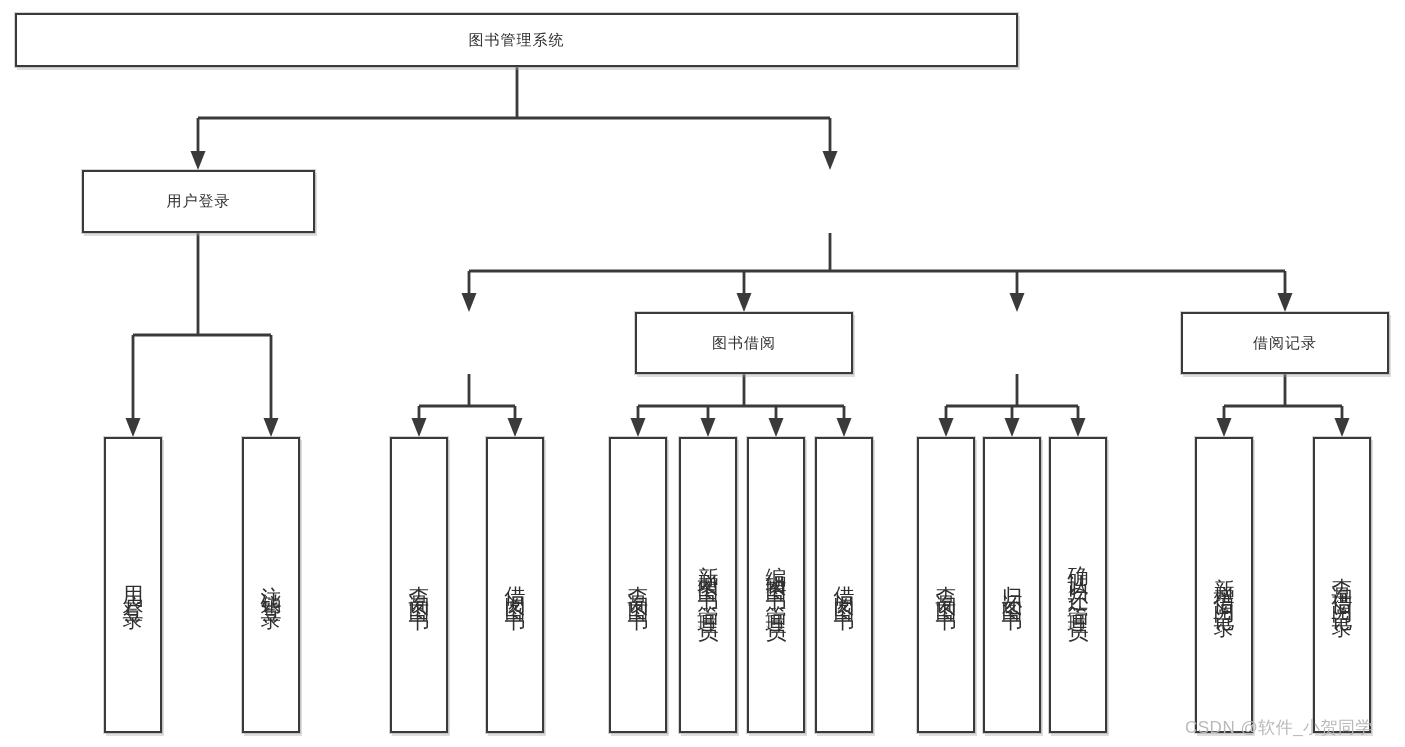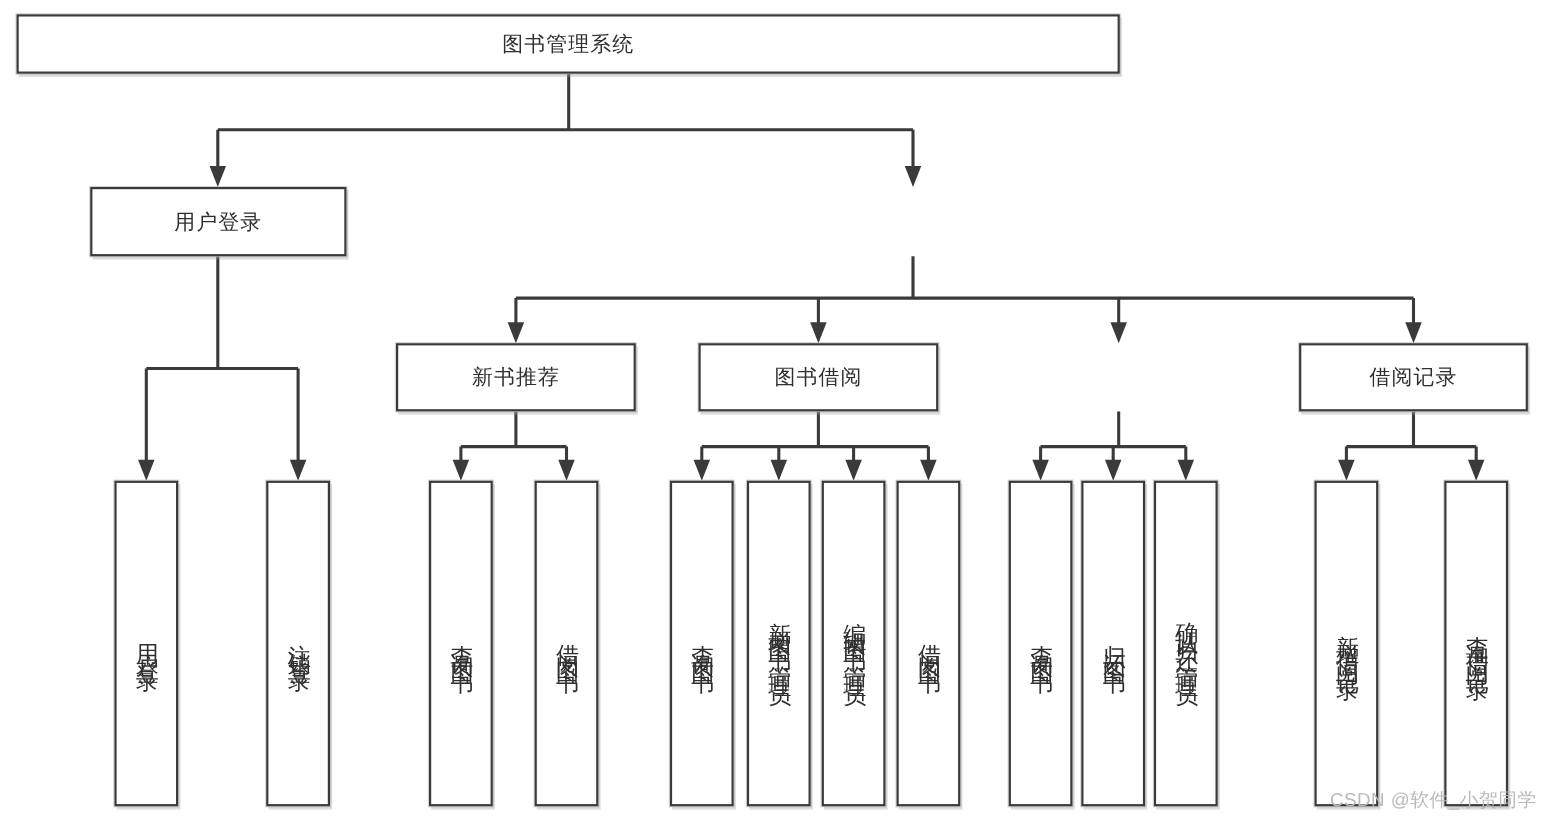--- a/index.html
+++ b/index.html
@@ -18,21 +18,21 @@
   }
   .node{
     position:absolute;
     box-sizing:border-box;
     border:2px solid var(--line);
     background:#fff;
     color:var(--text);
     display:flex;align-items:center;justify-content:center;
     box-shadow:0 0 0 1px rgba(160,160,160,.45), 2px 3px 0 rgba(160,160,160,.35);
   }
-  .h-node{font-size:19px;letter-spacing:1px;}
+  .h-node{font-size:15px;letter-spacing:1px;}
   .v-node{
     writing-mode:vertical-rl;
     text-orientation:mixed;
     font-size:21px;
     letter-spacing:8px;
     top:437px;width:58px;height:296px;
   }
   .root-node{left:15px;top:13px;width:1003px;height:54px;}
   .lvl2{top:170px;height:63px;}
   .lvl3{top:312px;height:62px;}
@@ -41,21 +41,20 @@
     color:var(--line);
     pointer-events:none;
   }
   svg.connectors path{stroke:currentColor;stroke-width:2.8;fill:none;}
   svg.connectors polygon{fill:currentColor;stroke:none;}
   .watermark{
     position:absolute;left:1185px;top:716px;
     font-size:17px;color:var(--watermark);
     letter-spacing:.5px;white-space:nowrap;
     z-index:5;
-    margin-left:24px;
   }
 </style>
 </head>
 <body>
 
 <div class="stage">
 
   <svg class="connectors" width="1405" height="747" viewBox="0 0 1405 747">
     <path d="M517 67 V118 M198 118 H830 M198 118 V153 M830 118 V153
              M198 233 V335 M133 335 H271 M133 335 V420 M271 335 V420
@@ -82,21 +81,20 @@
     <polygon points="1004.5,418 1019.5,418 1012,437"></polygon>
     <polygon points="1070.5,418 1085.5,418 1078,437"></polygon>
     <polygon points="1216.5,418 1231.5,418 1224,437"></polygon>
     <polygon points="1334.5,418 1349.5,418 1342,437"></polygon>
   </svg>
 
   <div class="node h-node root-node">图书管理系统</div>
 
   <div class="node h-node lvl2" style="left:82px;width:233px;">用户登录</div>
 
-  <div class="node h-node lvl3" style="left:360px;width:218px;">新书推荐</div>
   <div class="node h-node lvl3" style="left:635px;width:218px;">图书借阅</div>
   <div class="node h-node lvl3" style="left:1181px;width:208px;">借阅记录</div>
 
   <div class="node v-node" style="left:104px;">用户登录</div>
   <div class="node v-node" style="left:242px;">注销登录</div>
 
   <div class="node v-node" style="left:390px;">查询图书</div>
   <div class="node v-node" style="left:486px;">借阅图书</div>
 
   <div class="node v-node" style="left:609px;">查询图书</div>

